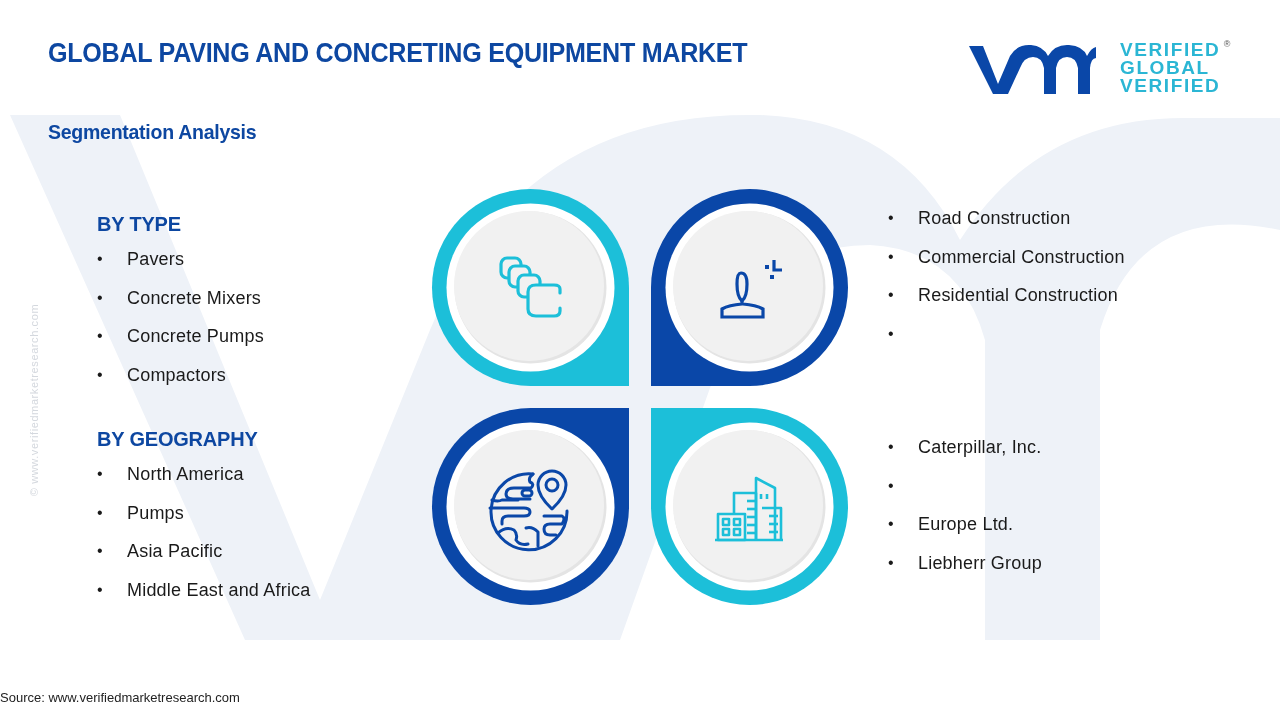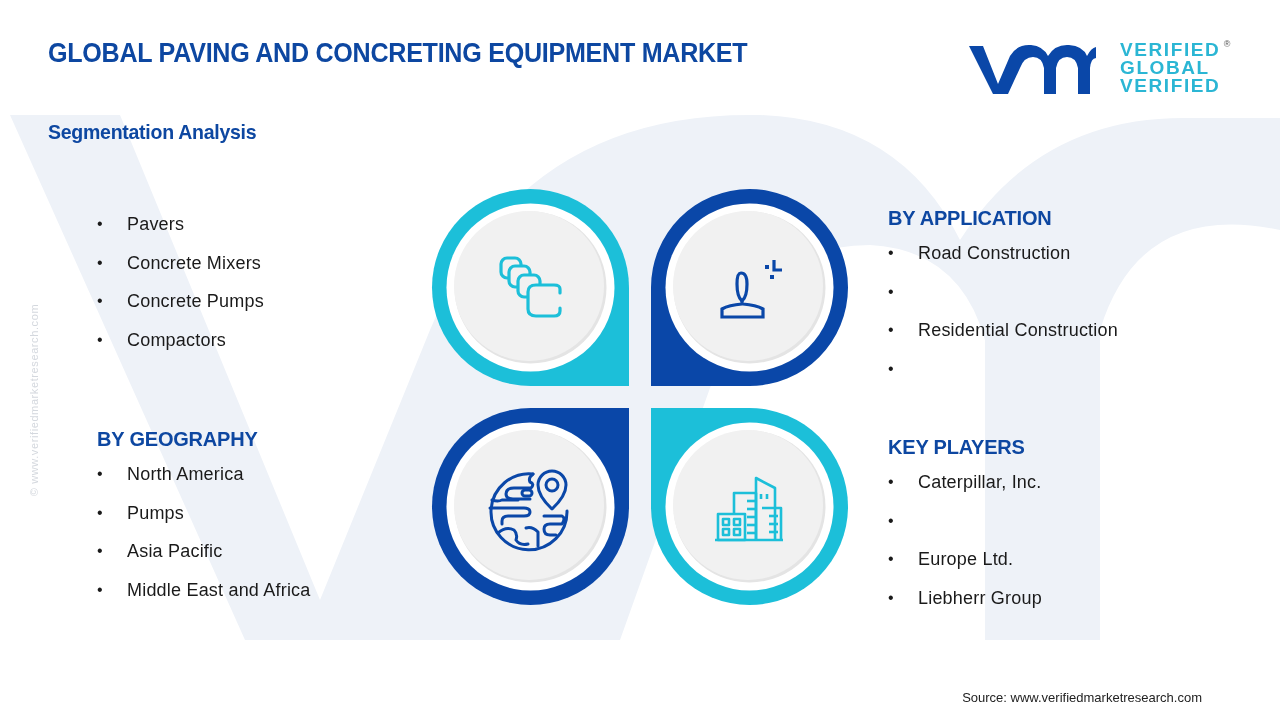--- a/index.html
+++ b/index.html
@@ -48,21 +48,21 @@
     .seg-players { left: 888px; top: 436px; }
 
     .quad { position: absolute; z-index: 2; width: 197px; height: 197px; }
     .quad svg { width: 100%; height: 100%; overflow: visible; }
     .q-tl { left: 432px; top: 189px; }
     .q-tr { left: 651px; top: 189px; }
     .q-bl { left: 432px; top: 408px; }
     .q-br { left: 651px; top: 408px; }
 
     .source {
-      position: absolute; left: 0; width: 1202px; text-align: right; top: 690px; z-index: 2;
+      position: absolute; left: 0; width: 1202px; text-align: left; top: 690px; z-index: 2;
       font-size: 13px; color: #222;
     }
   </style>
 </head>
 <body>
 
 <svg class="bg-watermark" viewBox="0 0 1280 720">
   <path d="M10 115 L120 115 L320 600 L430 330 Q520 110 760 115 Q900 120 960 240 Q1040 115 1190 118 L1280 118 L1280 230 Q1140 200 1100 330 L1100 640 L985 640 L985 340 Q960 250 870 245 Q760 245 720 360 L620 640 L245 640 Z" fill="#eef2f8"></path>
 </svg>
 
@@ -77,50 +77,49 @@
   </svg>
   <div class="logo-text">
     <div>VERIFIED</div>
     <div>GLOBAL</div>
     <div>VERIFIED</div>
     <span class="logo-reg">®</span>
   </div>
 </div>
 
 <div class="seg seg-type">
+  <h3>BY TYPE</h3>
   <ul>
     <li><span class="bullet">•</span><span>Pavers</span></li>
     <li><span class="bullet">•</span><span>Concrete Mixers</span></li>
     <li><span class="bullet">•</span><span>Concrete Pumps</span></li>
     <li><span class="bullet">•</span><span>Compactors</span></li>
   </ul>
 </div>
 
 <div class="seg seg-geo">
   <h3>BY GEOGRAPHY</h3>
   <ul>
     <li><span class="bullet">•</span><span>North America</span></li>
     <li><span class="bullet">•</span><span>Pumps</span></li>
     <li><span class="bullet">•</span><span>Asia Pacific</span></li>
     <li><span class="bullet">•</span><span>Middle East and Africa</span></li>
   </ul>
 </div>
 
 <div class="seg seg-app">
-  <h3>BY APPLICATION</h3>
   <ul>
     <li><span class="bullet">•</span><span>Road Construction</span></li>
-    <li><span class="bullet">•</span></li>
+    <li><span class="bullet">•</span><span>Commercial Construction</span></li>
     <li><span class="bullet">•</span><span>Residential Construction</span></li>
     <li><span class="bullet">•</span></li>
   </ul>
 </div>
 
 <div class="seg seg-players">
-  <h3>KEY PLAYERS</h3>
   <ul>
     <li><span class="bullet">•</span><span>Caterpillar, Inc.</span></li>
     <li><span class="bullet">•</span></li>
     <li><span class="bullet">•</span><span>Europe Ltd.</span></li>
     <li><span class="bullet">•</span><span>Liebherr Group</span></li>
   </ul>
 </div>
 
 <div class="quad q-tl">
   <svg viewBox="0 0 197 197">

